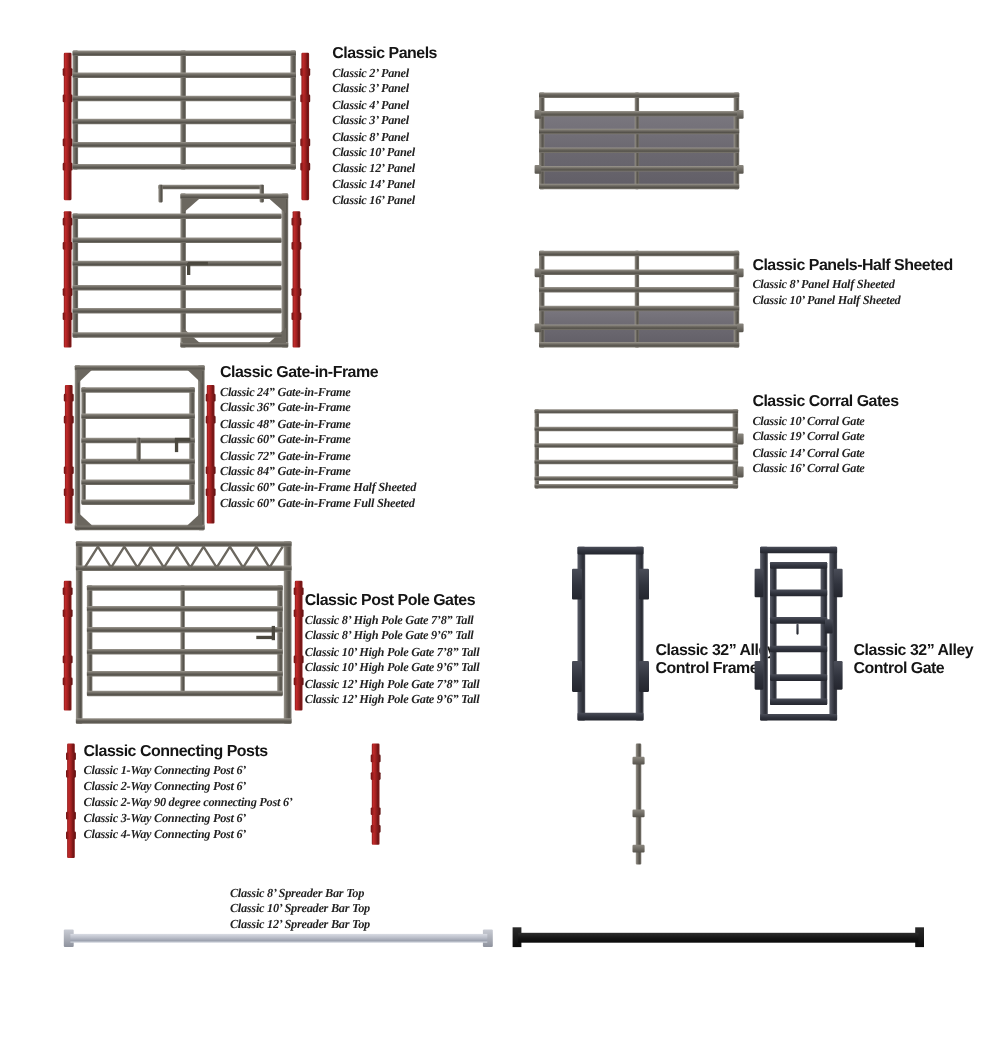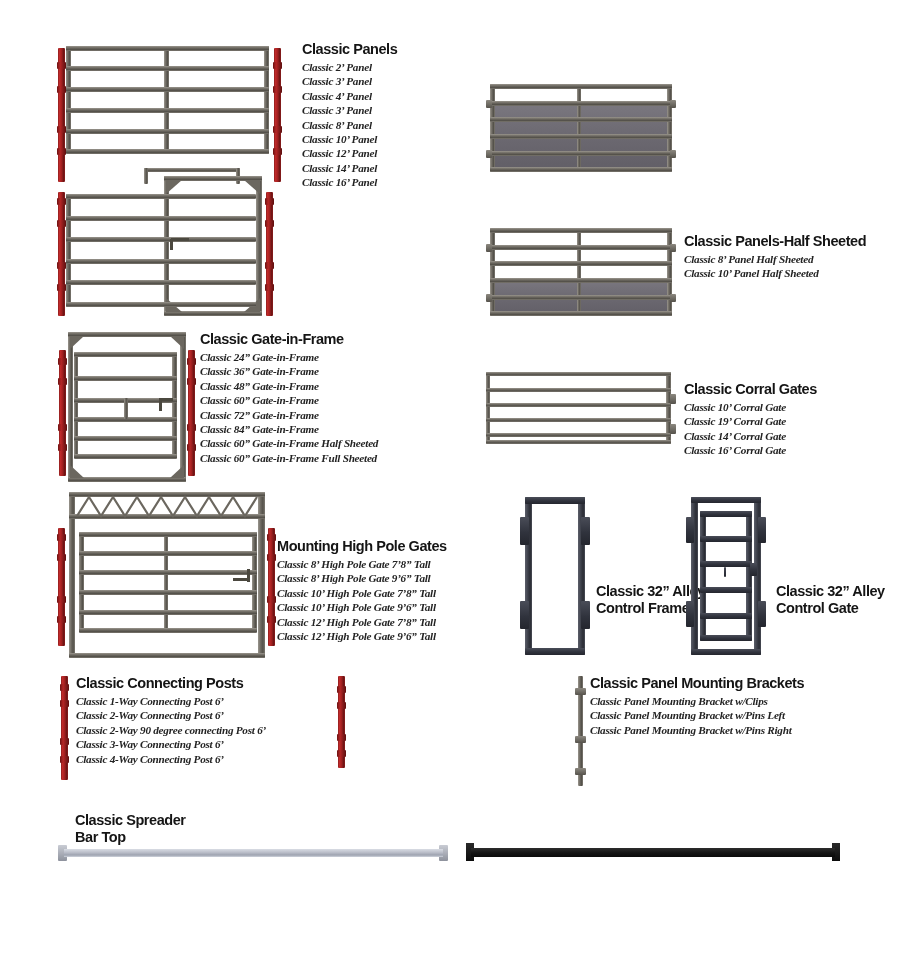--- a/index.html
+++ b/index.html
@@ -281,21 +281,21 @@
     <div class="railH" style="left:2px;top:0px;width:185px;height:4px;"></div>
     <div class="railH" style="left:2px;top:16px;width:185px;height:4px;"></div>
     <div class="railH" style="left:2px;top:31px;width:185px;height:4px;"></div>
     <div class="railH" style="left:2px;top:46px;width:185px;height:4px;"></div>
     <div class="railH" style="left:2px;top:61px;width:185px;height:4px;"></div>
     <div class="railH" style="left:2px;top:68px;width:185px;height:4px;"></div>
     <div class="lat" style="left:186px;top:22px;width:6px;height:10px;"></div>
     <div class="lat" style="left:186px;top:52px;width:6px;height:10px;"></div>
   </div>
 
-  <div class="blk" style="left:684px;top:382px;">
+  <div class="blk" style="left:684px;top:358px;">
     <div class="hd">Classic Corral Gates</div>
     <div class="li">Classic 10’ Corral Gate</div>
     <div class="li">Classic 19’ Corral Gate</div>
     <div class="li">Classic 14’ Corral Gate</div>
     <div class="li">Classic 16’ Corral Gate</div>
   </div>
 
   <div class="abs" style="left:58px;top:492px;width:232px;height:168px;">
     <div class="railV" style="left:11px;top:0px;width:6px;height:166px;"></div>
     <div class="railV" style="left:200px;top:0px;width:7px;height:166px;"></div>
@@ -326,21 +326,21 @@
     <div class="railH" style="left:21px;top:59px;width:178px;height:5px;"></div>
     <div class="railH" style="left:21px;top:78px;width:178px;height:5px;"></div>
     <div class="railH" style="left:21px;top:98px;width:178px;height:5px;"></div>
     <div class="railH" style="left:21px;top:118px;width:178px;height:5px;"></div>
     <div class="railH" style="left:21px;top:136px;width:178px;height:5px;"></div>
     <div class="latchT" style="left:189px;top:77px;width:3px;height:13px;"></div>
     <div class="latchT" style="left:175px;top:86px;width:15px;height:3px;"></div>
   </div>
 
   <div class="blk" style="left:277px;top:539px;">
-    <div class="hd">Mounting High Pole Gates</div>
+    <div class="hd">Classic Post Pole Gates</div>
     <div class="li">Classic 8’ High Pole Gate 7’8” Tall</div>
     <div class="li">Classic 8’ High Pole Gate 9’6” Tall</div>
     <div class="li">Classic 10’ High Pole Gate 7’8” Tall</div>
     <div class="li">Classic 10’ High Pole Gate 9’6” Tall</div>
     <div class="li">Classic 12’ High Pole Gate 7’8” Tall</div>
     <div class="li">Classic 12’ High Pole Gate 9’6” Tall</div>
   </div>
 
   <div class="abs" style="left:515px;top:497px;width:80px;height:158px;">
     <div class="dkV" style="left:10px;top:0px;width:7px;height:158px;"></div>
@@ -411,29 +411,25 @@
   </div>
 
 
   <div class="abs" style="left:575px;top:676px;width:12px;height:110px;">
     <div class="railV" style="left:3px;top:0px;width:5px;height:110px;"></div>
     <div class="lat" style="left:0px;top:12px;width:11px;height:7px;"></div>
     <div class="lat" style="left:0px;top:60px;width:11px;height:7px;"></div>
     <div class="lat" style="left:0px;top:92px;width:11px;height:7px;"></div>
   </div>
 
-  <div class="blk" style="left:590px;top:676px;">
-    <div class="hd">Classic Panel Mounting Brackets</div>
-    <div class="li">Classic Panel Mounting Bracket w/Clips</div>
-    <div class="li">Classic Panel Mounting Bracket w/Pins Left</div>
-    <div class="li">Classic Panel Mounting Bracket w/Pins Right</div>
-  </div>
-
-  <div class="blk" style="left:75px;top:812px;width:135px;">
-    <div class="hd two">Classic Spreader Bar Top</div>
+
+  <div class="blk" style="left:209px;top:805px;">
+    <div class="li">Classic 8’ Spreader Bar Top</div>
+    <div class="li">Classic 10’ Spreader Bar Top</div>
+    <div class="li">Classic 12’ Spreader Bar Top</div>
   </div>
   <div class="abs" style="left:58px;top:845px;width:392px;height:18px;">
     <div class="cap" style="left:0px;top:0px;width:9px;height:16px;"></div>
     <div class="cap" style="left:381px;top:0px;width:9px;height:16px;"></div>
     <div class="spr-top" style="left:6px;top:4px;width:379px;height:8px;"></div>
   </div>
 
   <div class="abs" style="left:466px;top:843px;width:378px;height:20px;">
     <div class="capd" style="left:0px;top:0px;width:8px;height:18px;"></div>
     <div class="capd" style="left:366px;top:0px;width:8px;height:18px;"></div>

